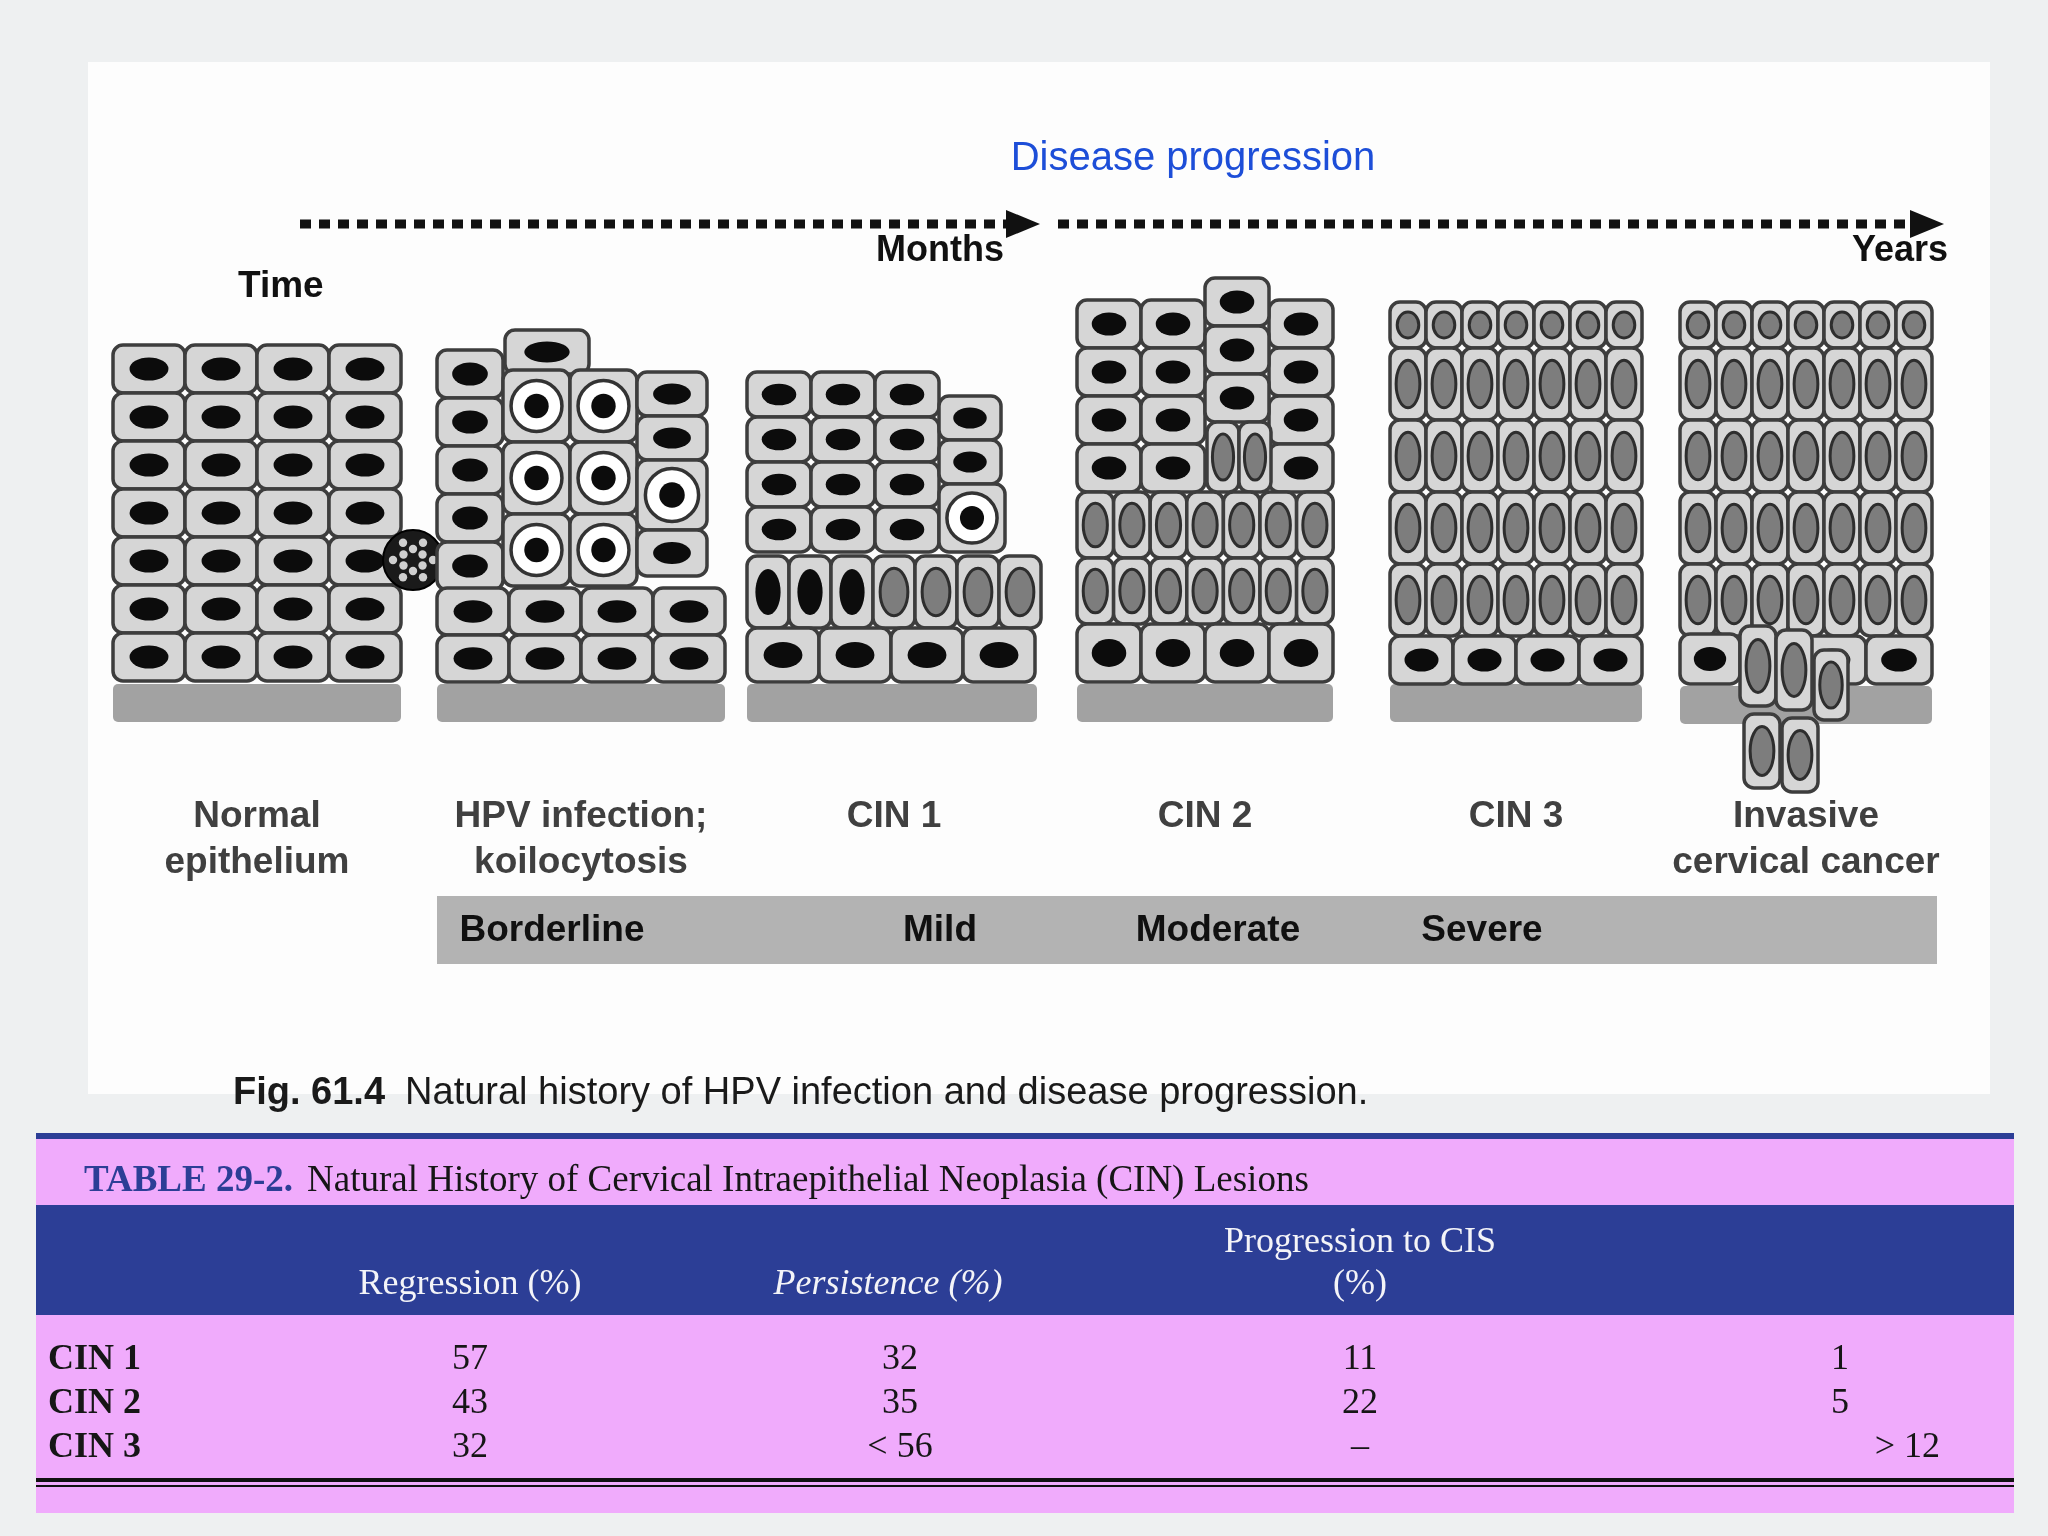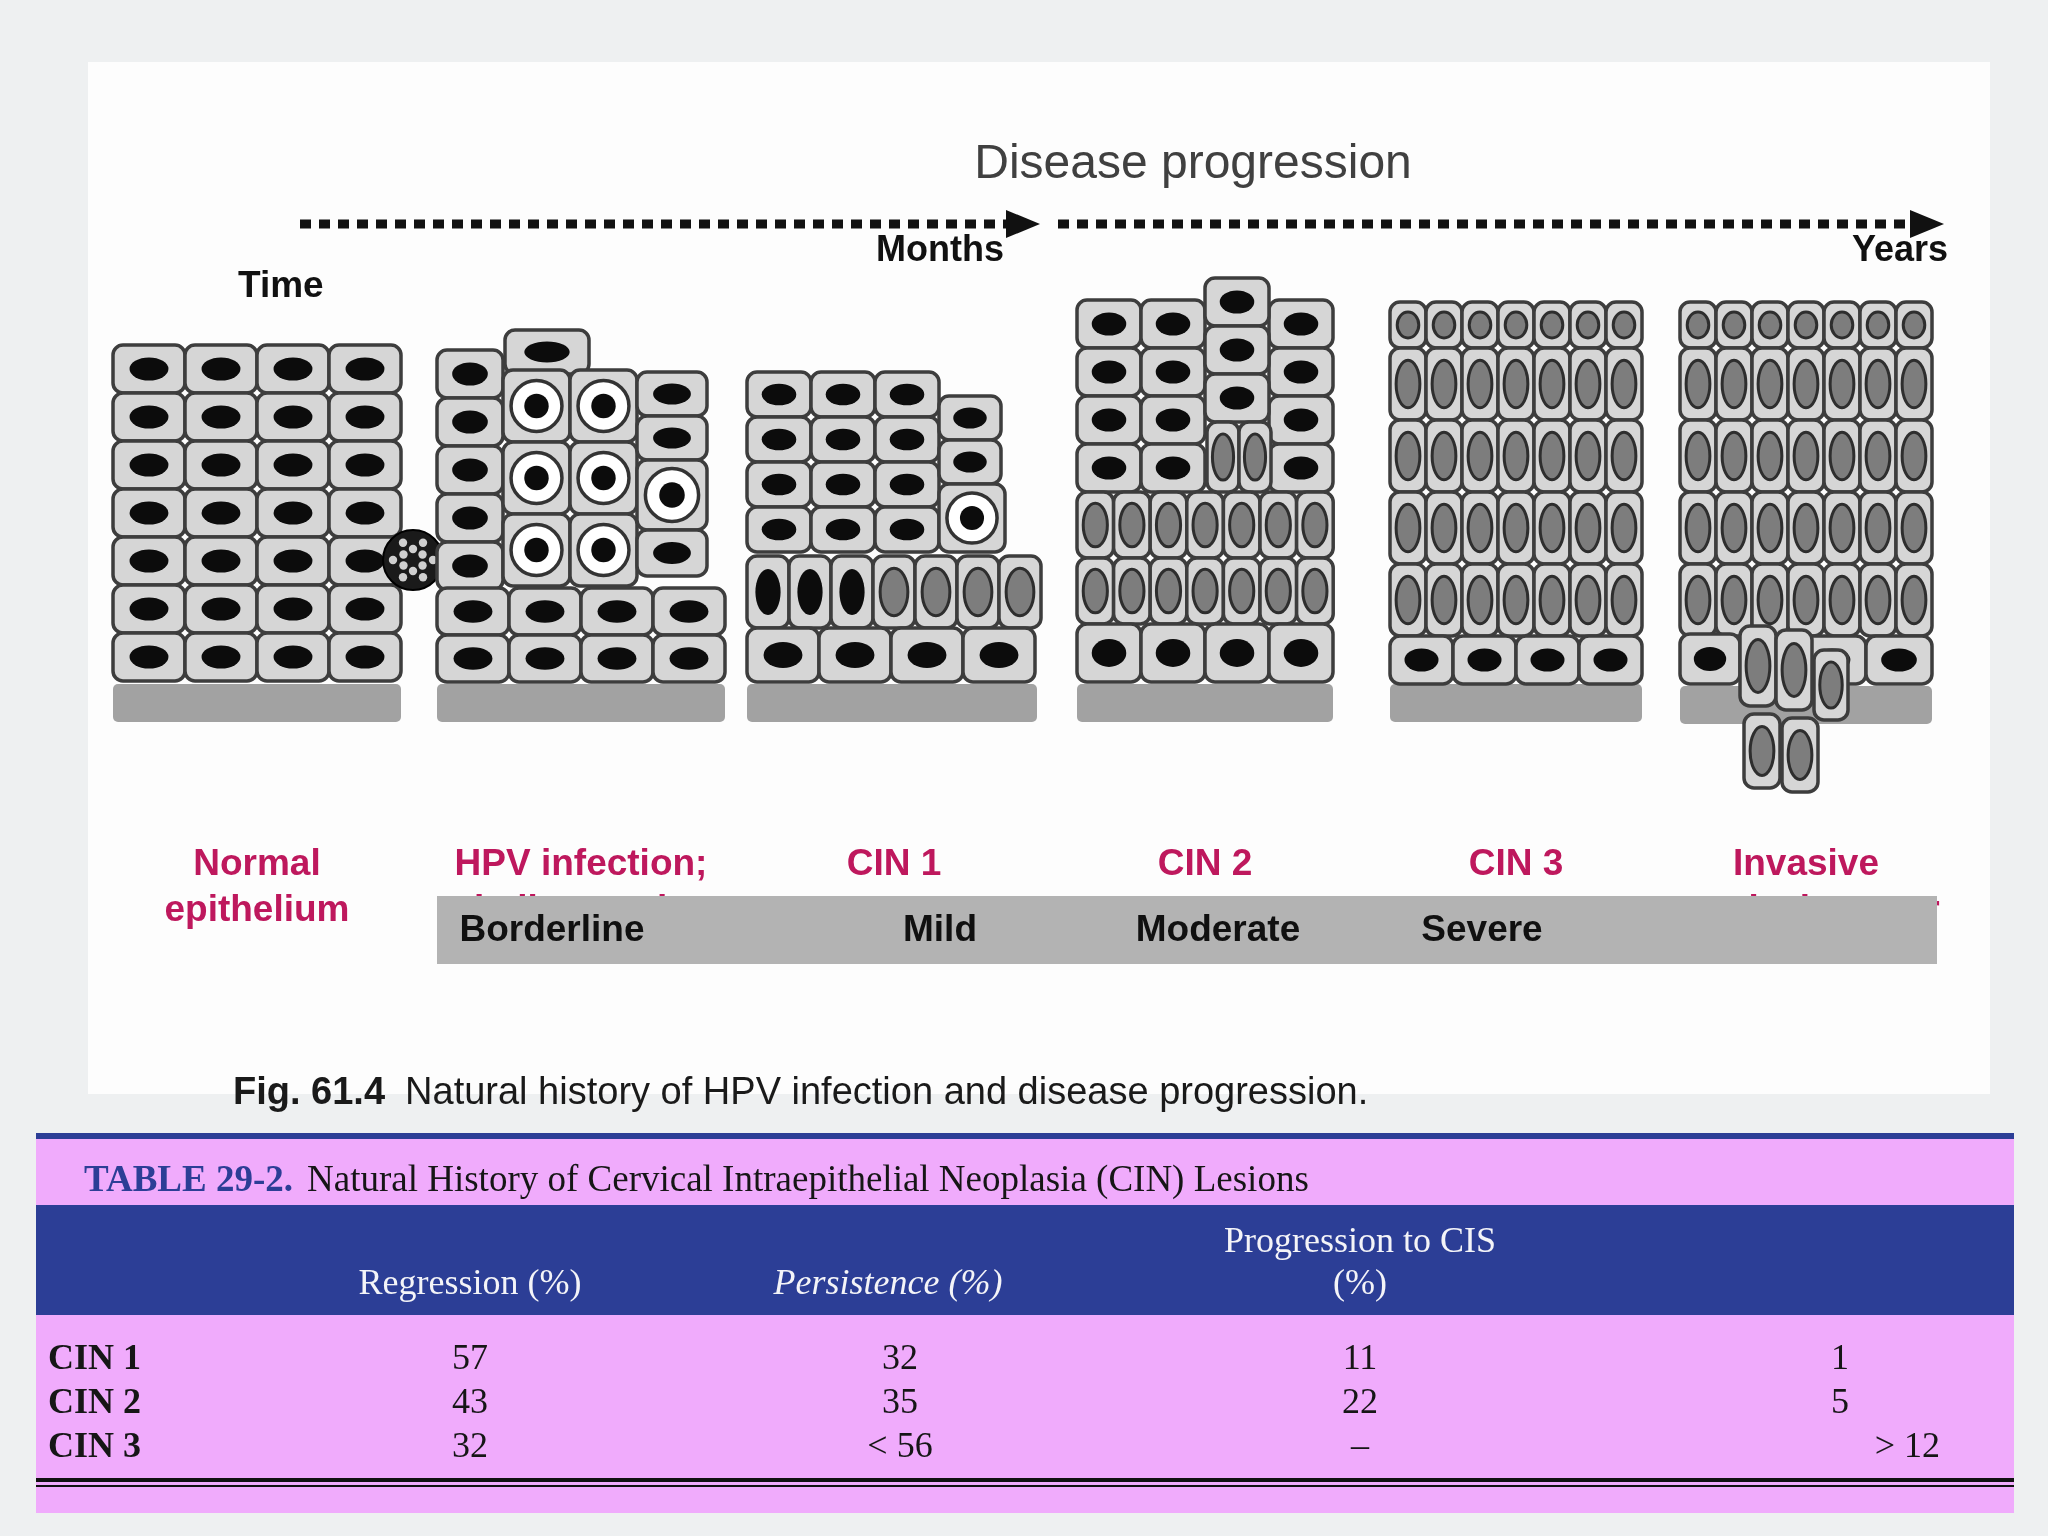--- a/index.html
+++ b/index.html
@@ -2,28 +2,28 @@
 <html><head>
 <meta charset="utf-8">
 <style>
   html,body{margin:0;padding:0;}
   body{width:2048px;height:1536px;background:#eef0f1;font-family:"Liberation Sans","DejaVu Sans",sans-serif;}
   .page{position:relative;width:2048px;height:1536px;background:#eef0f1;overflow:hidden;}
 
   
   .figure-panel{position:absolute;left:88px;top:62px;width:1902px;height:1032px;background:#fdfdfd;}
   .fig-title{position:absolute;left:805px;top:72px;width:600px;text-align:center;
-             font-size:48px;color:#404040;letter-spacing:0px;}
+             font-size:40px;color:#1d4ed8;letter-spacing:0px;}
   .time-label{position:absolute;left:150px;top:202px;width:140px;font-size:37px;font-weight:bold;color:#111;}
   .timescale-label{position:absolute;top:166px;width:220px;text-align:center;font-size:36px;font-weight:bold;color:#111;}
   #months-label{left:742px;}
   #years-label{left:1702px;}
 
   .stage-label{position:absolute;top:792px;width:320px;text-align:center;
-               font-size:37px;font-weight:bold;color:#be185d;line-height:46px;margin-top:48px;}
+               font-size:37px;font-weight:bold;color:#404040;line-height:46px;}
 
   .grade-bar{position:absolute;left:437px;top:896px;width:1500px;height:68px;background:#b3b3b3;}
   .grade-label{position:absolute;top:12px;width:320px;text-align:center;font-size:37px;font-weight:bold;color:#101010;}
 
   .fig-caption{position:absolute;left:145px;top:1008px;font-size:38px;color:#1a1a1a;}
   .fig-caption .cap-num{font-weight:bold;margin-right:20px;}
 
   
   .table-panel{position:absolute;left:36px;top:1133px;width:1978px;height:380px;background:#f0abfc;
                font-family:"Liberation Serif","DejaVu Serif",serif;}

